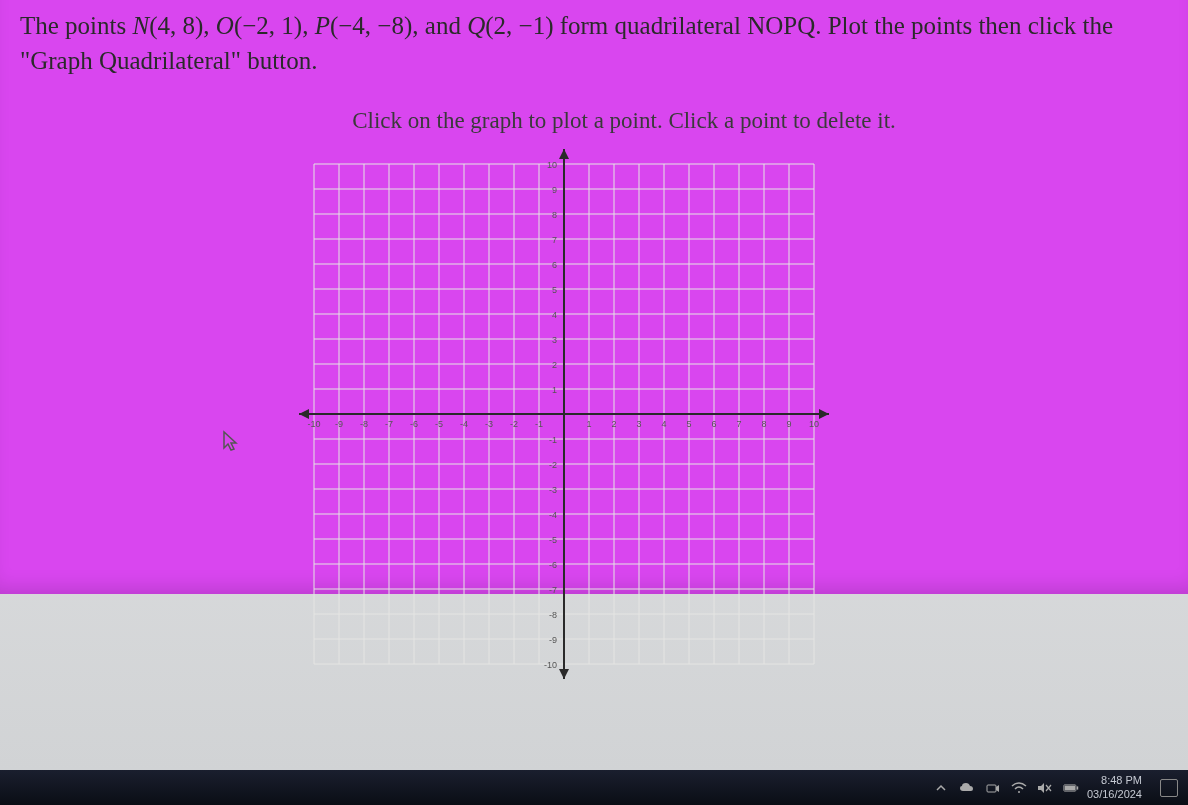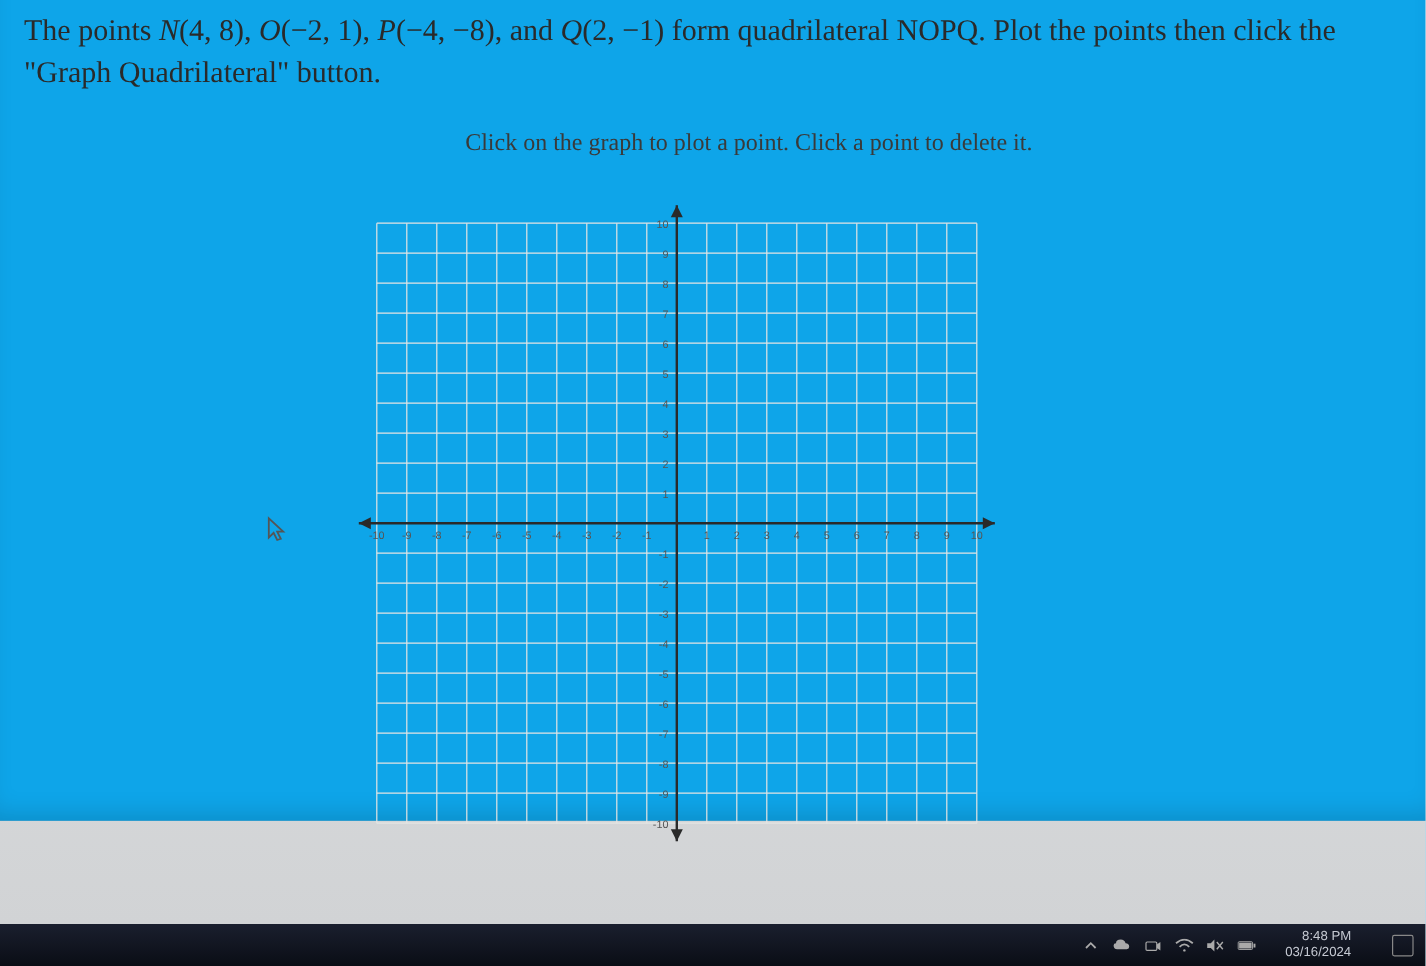--- a/index.html
+++ b/index.html
@@ -9,43 +9,42 @@
     }
     body {
       width: 1188px;
       height: 805px;
       background: linear-gradient(to bottom, #e8e9ea 0%, #d0d2d4 100%);
       font-family: Georgia, serif;
       position: relative;
       overflow: hidden;
     }
     .content-area {
-      background: #0ea5e9;
+      background: #d946ef;
       width: 1188px;
-      height: 684px;
+      height: 594px;
       padding: 8px 20px;
       box-shadow: inset 0 -15px 20px -10px rgba(0,0,0,0.15);
     }
     .problem-text {
       font-size: 25px;
       color: #2a2a2a;
       line-height: 1.4;
       margin-bottom: 30px;
       font-family: Georgia, 'Times New Roman', serif;
     }
     .math-var {
       font-style: italic;
       font-family: 'Times New Roman', serif;
     }
     .instruction-text {
-      font-size: 20px;
+      font-size: 23px;
       color: #3a3a3a;
       text-align: center;
       margin-left: 60px;
-      margin-bottom: 25px;
       font-family: Georgia, serif;
     }
     .graph-container {
       display: flex;
       justify-content: center;
       margin-left: -60px;
     }
     .graph-svg {
       width: 560px;
       height: 560px;
@@ -62,21 +61,21 @@
       position: absolute;
       bottom: 0;
       left: 0;
       width: 1188px;
       height: 35px;
       background: linear-gradient(to bottom, #1a1f2e 0%, #0a0d15 100%);
       display: flex;
       justify-content: flex-end;
       align-items: center;
       padding-right: 10px;
-      gap: 24px;
+      gap: 8px;
     }
     .tray-icons {
       display: flex;
       align-items: center;
       gap: 10px;
       color: #b0b5c0;
       font-size: 13px;
     }
     .tray-icon {
       width: 16px;

